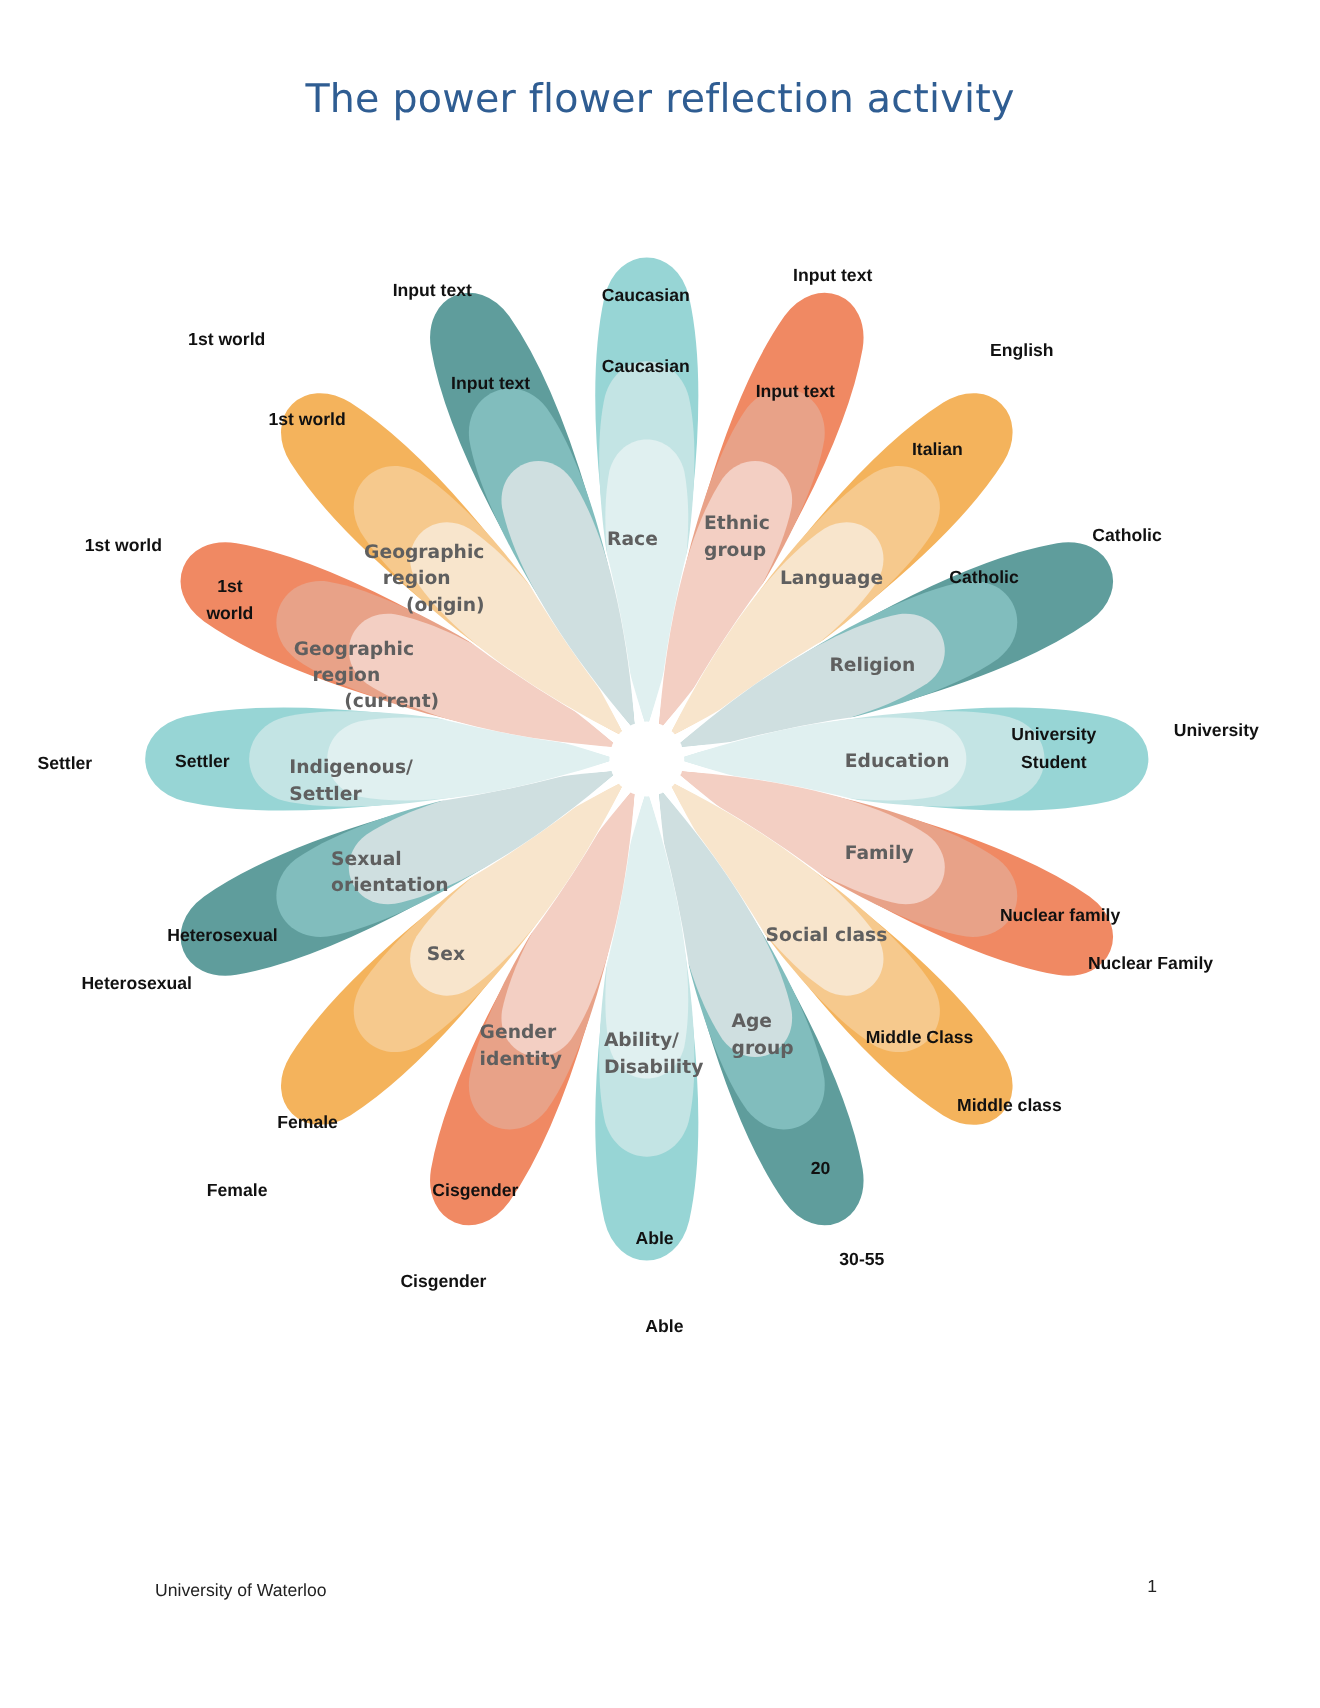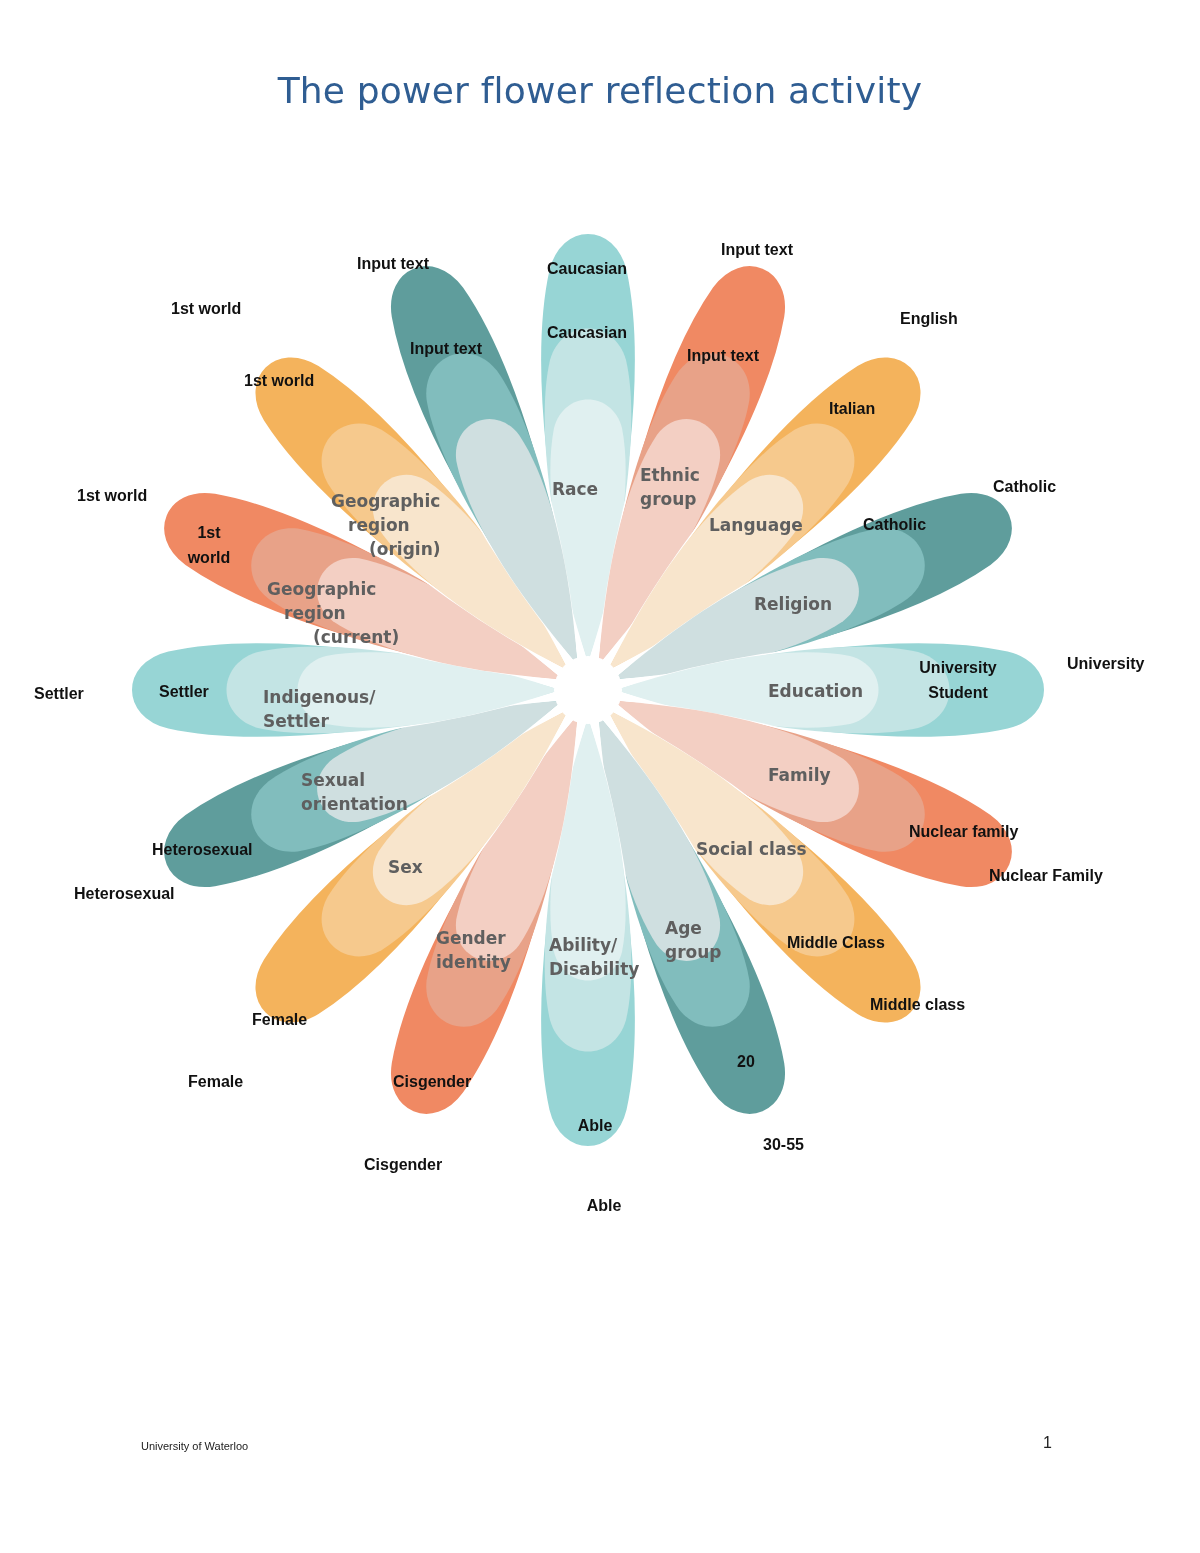--- a/index.html
+++ b/index.html
@@ -1,21 +1,21 @@
 <!DOCTYPE html>
 <html><head>
 <meta charset="utf-8">
 <style>
   html, body { margin:0; padding:0; background:#ffffff; }
   body { width:1200px; height:1553px; position:relative; overflow:hidden; font-family:"Liberation Sans", sans-serif; }
   .title { position:absolute; top:70px; left:0; width:1200px; text-align:center; color:#2f5d92; font-size:36px; font-family:"DejaVu Sans", sans-serif; letter-spacing:0.2px; }
   svg.flower { position:absolute; left:0; top:0; }
   .cat { font-family:"DejaVu Sans", sans-serif; font-weight:bold; fill:#5f5f5f; font-size:17px; }
   .val { font-family:"Liberation Sans", sans-serif; font-weight:bold; fill:#111; font-size:16px; }
-  .footer { position:absolute; left:141px; top:1434px; font-size:11px; color:#222; font-family:"Liberation Sans", sans-serif; line-height:25px; }
+  .footer { position:absolute; left:141px; top:1434px; font-size:16px; color:#222; font-family:"Liberation Sans", sans-serif; line-height:25px; }
   .page-num { position:absolute; left:1043px; top:1434px; font-size:16px; color:#222; }
   .footer a { color:#1a1aff; text-decoration:underline; }
 </style>
 </head>
 <body>
 
 <div class="title">The power flower reflection activity</div>
 
 <svg class="flower" width="1200" height="1553" viewBox="0 0 1200 1553">
   <defs>

